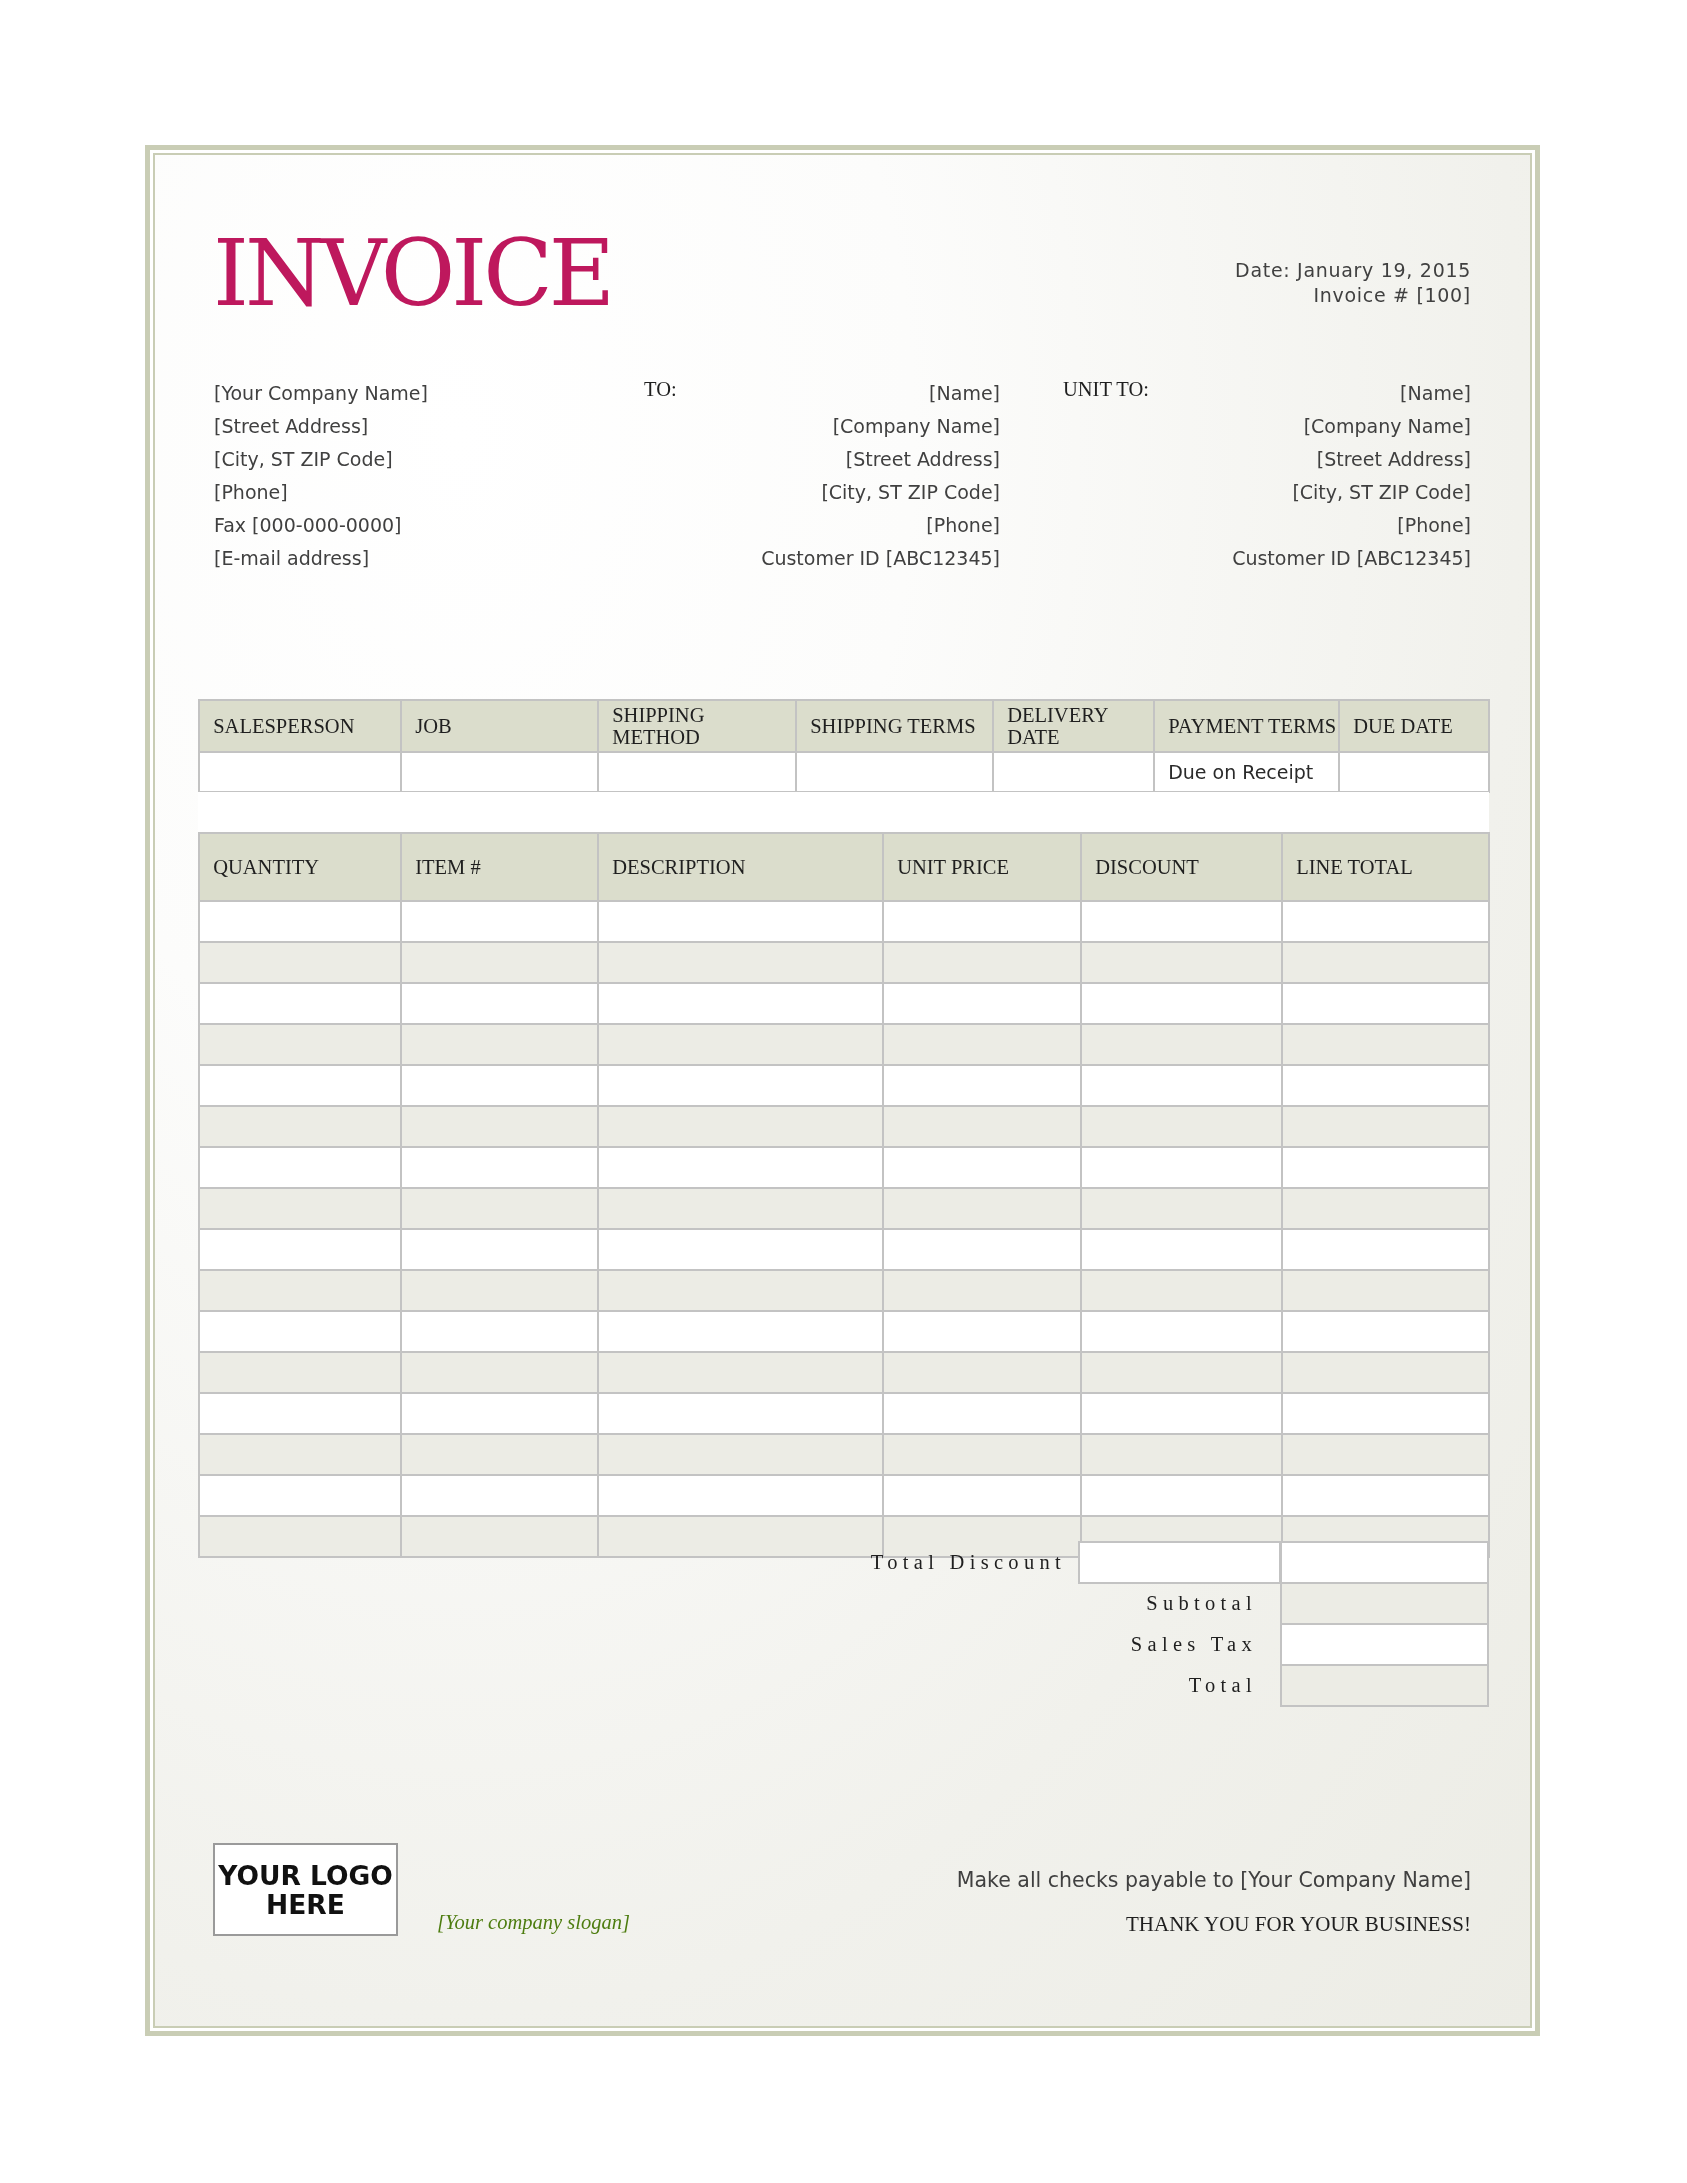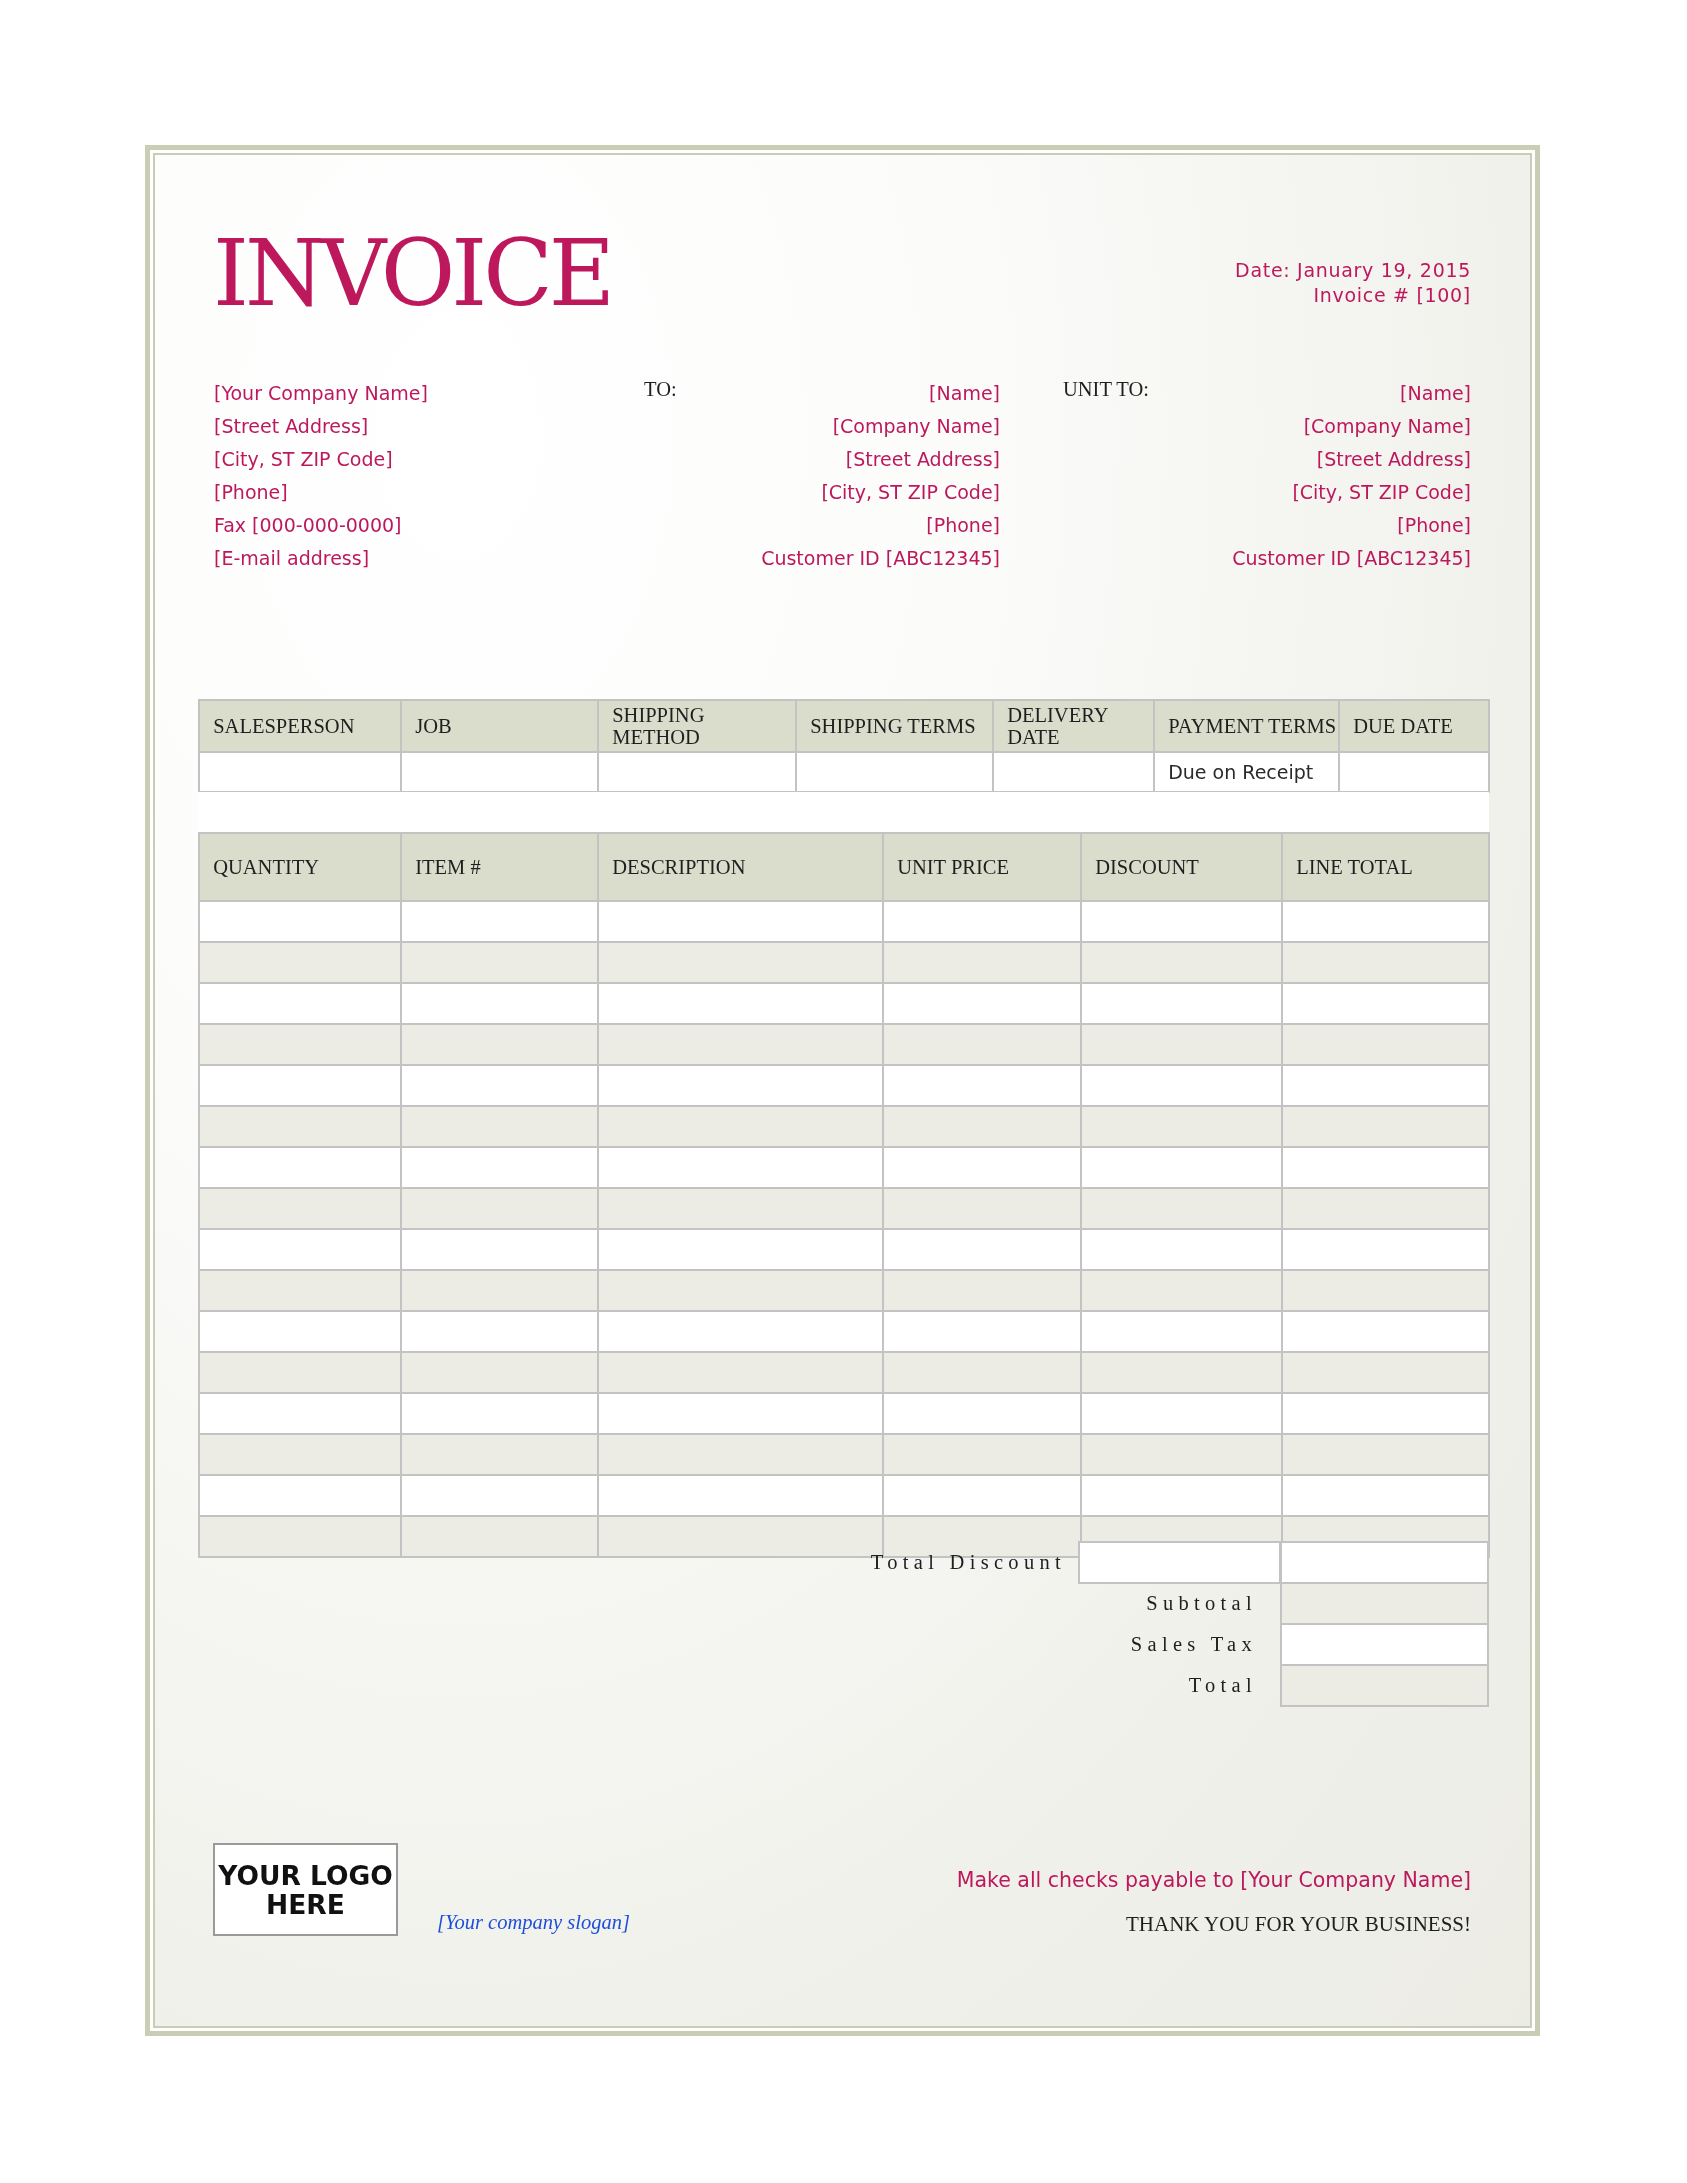--- a/index.html
+++ b/index.html
@@ -3,21 +3,21 @@
 <meta charset="utf-8">
 <style>
   html, body { margin:0; padding:0; }
   body { width:1687px; height:2183px; background:#ffffff; position:relative; overflow:hidden; }
   .frame-outer { position:absolute; left:145px; top:145px; width:1395px; height:1891px; box-sizing:border-box; border:5.3px solid #c9cdb5; }
   .frame-inner { position:absolute; left:153px; top:153px; width:1379px; height:1875px; box-sizing:border-box; border:2.6px solid #c9cdb5;
     background: radial-gradient(ellipse at 22% 15%, #ffffff 0%, #fcfcfb 30%, #f1f1ec 70%, #ecece5 100%),
                 linear-gradient(120deg, #ffffff 0%, #f3f3ef 100%); }
   .abs { position:absolute; }
   .title { left:213px; top:228px; font-family:"DejaVu Serif","Liberation Serif",serif; font-size:91px; color:#be185d; letter-spacing:-4px; line-height:1; }
-  .sans { font-family:"DejaVu Sans","Liberation Sans",sans-serif; color:#be185d; }
+  .sans { font-family:"DejaVu Sans","Liberation Sans",sans-serif; color:#404040; }
   .serif { font-family:"Liberation Serif","DejaVu Serif",serif; color:#1f1f1f; }
   .meta { right:216px; top:258px; text-align:right; font-size:19px; line-height:25px; letter-spacing:0.7px; }
   .addr-line { font-size:19px; line-height:33px; height:33px; white-space:nowrap; }
   .col-from { left:214px; top:377px; }
   .to-label { left:644px; top:378px; font-size:20.5px; }
   .col-to { right:687px; top:377px; text-align:right; }
   .ship-label { left:1063px; top:378px; font-size:20.5px; }
   .col-ship { right:216px; top:377px; text-align:right; }
   table { border-collapse:collapse; position:absolute; table-layout:fixed; }
   td, th { border:2px solid #c3c3c3; padding:0 0 0 13.2px; text-align:left; font-weight:normal; box-sizing:border-box; }
@@ -28,21 +28,21 @@
   .info-table td { height:40px;margin-top:19px; }
   .spacer-band { left:198px; top:792px; width:1291px; height:40px; background:#ffffff; }
   .items-table { left:198px; top:832px; width:1291px; }
   .items-table th { height:68px; }
   .items-table td { height:41px; }
   .items-table tr.alt td { background:#ecece5; }
   .totals-label { font-family:"Liberation Serif","DejaVu Serif",serif; font-size:20.5px; letter-spacing:5.3px; color:#1f1f1f; text-align:right; }
   .tot-box { border:2px solid #c3c3c3; box-sizing:border-box; }
   .logo { left:213px; top:1843px; width:185px; height:93px; box-sizing:border-box; border:2.6px solid #9a9a9a; background:#ffffff;
     display:flex; align-items:center; justify-content:center; text-align:center; font-family:"DejaVu Sans","Liberation Sans",sans-serif; font-weight:bold; font-size:26.5px; line-height:29px; color:#111; }
-  .slogan { left:437px; top:1911px; font-family:"Liberation Serif","DejaVu Serif",serif; font-style:italic; font-size:20.5px; color:#1d4ed8; }
+  .slogan { left:437px; top:1911px; font-family:"Liberation Serif","DejaVu Serif",serif; font-style:italic; font-size:20.5px; color:#4d7c0f; }
   .checks { right:216px; top:1868px; font-size:20.5px; text-align:right; }
   .thanks { right:216px; top:1912px; font-size:21px; text-align:right; }
 </style>
 </head>
 <body>
 
 <div class="frame-outer"></div>
 <div class="frame-inner"></div>
 
 <div class="abs title">INVOICE</div>

